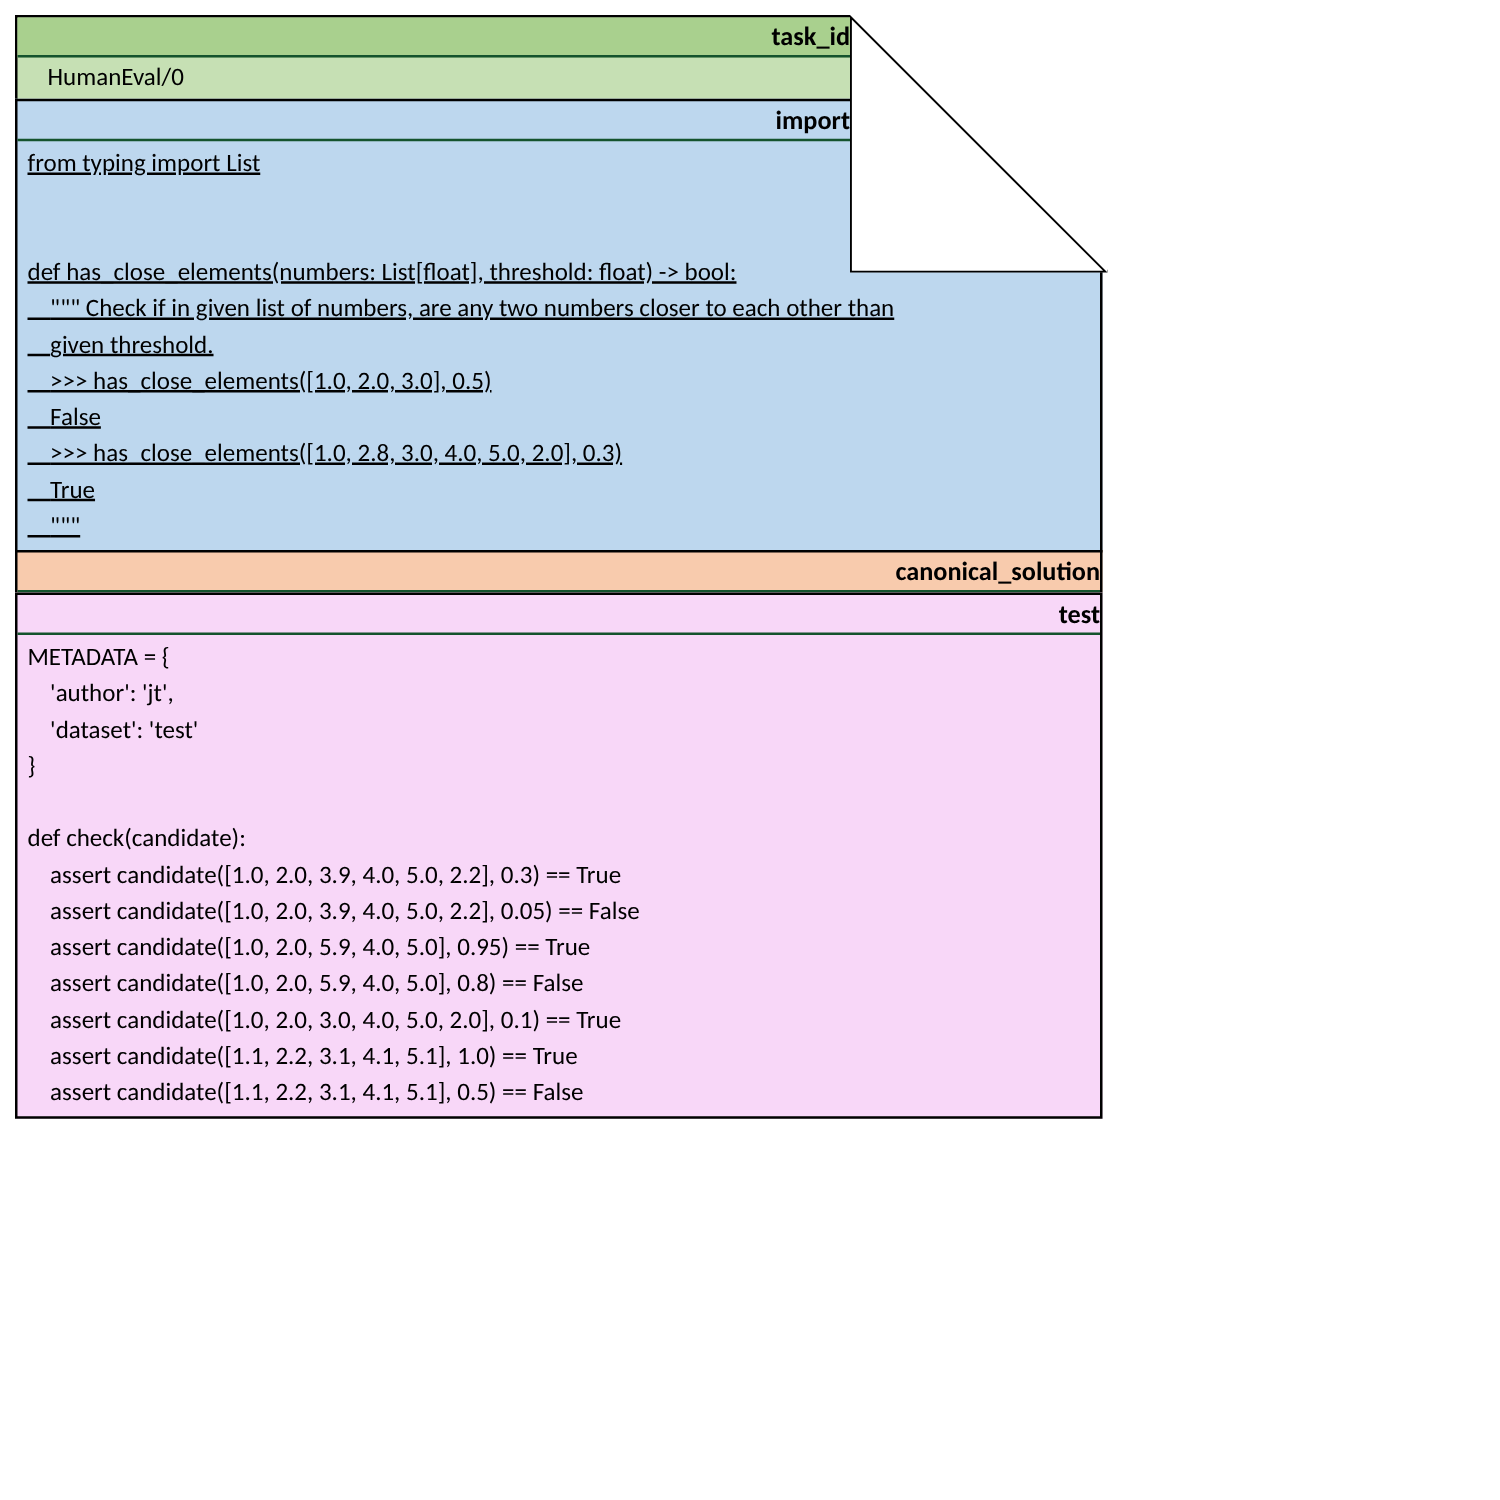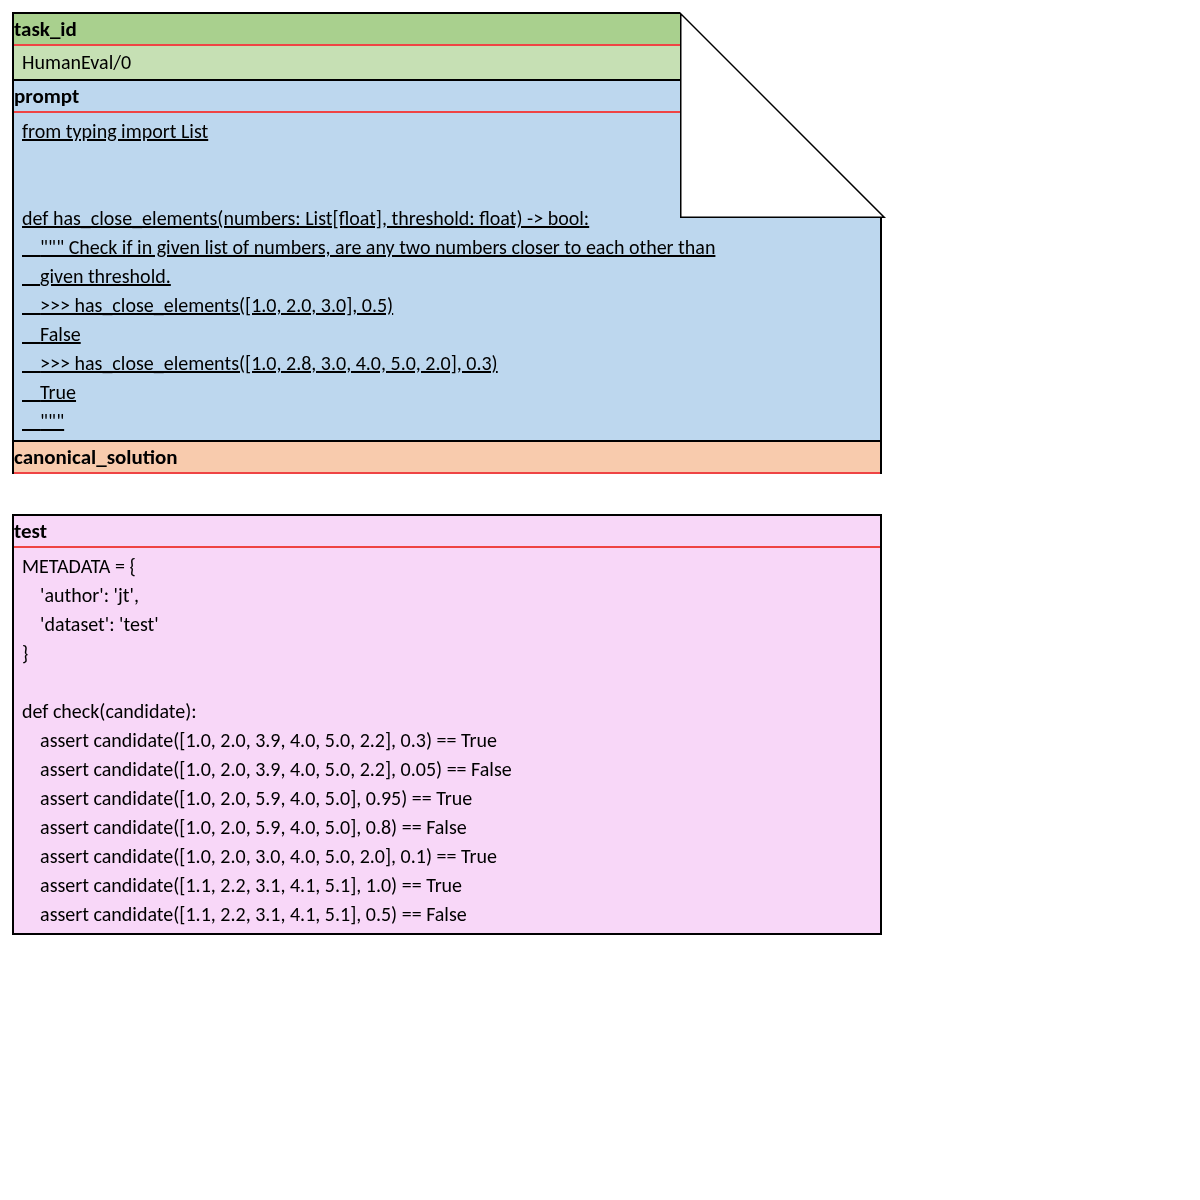--- a/index.html
+++ b/index.html
@@ -18,42 +18,41 @@
     top: 12px;
     left: 12px;
     width: 870px;
   }
   .section {
     border: 2px solid #000;
     border-bottom: none;
   }
   .section:last-child {
     border-bottom: 2px solid #000;
-    margin-top: 40px;
   }
   .header {
-    text-align: left;
+    text-align: right;
     font-weight: bold;
     padding: 2px 0;
-    border-bottom: 2px solid #ef4444;
+    border-bottom: 2px solid #14532d;
     font-size: 21px;
   }
   .content {
     padding: 4px 8px;
     white-space: pre-wrap;
     font-size: 20px;
     line-height: 1.45;
   }
   .task-id-sec    { background: #c6e0b4; } 
   .prompt-sec     { background: #bdd7ee; } 
   .canonical-sec  { background: #f8cbad; } 
   .test-sec       { background: #f8d7f8; } 
 
   .task-id-sec .header { background:#a9d08e; }
-  .task-id-content { padding: 2px 8px; }
+  .task-id-content { padding: 2px 24px; }
 
   
   .narrow {
     width: 670px;
   }
   .prompt-sec .header { width: 668px; border-right: 2px solid #000; }
   .prompt-sec .content { border-top: none; text-decoration: underline; }
 
   
   .fold {
@@ -70,21 +69,21 @@
 <body>
 
 <div class="page">
 
   <div class="section task-id-sec narrow">
     <div class="header">task_id</div>
     <div class="content task-id-content">HumanEval/0</div>
   </div>
 
   <div class="section prompt-sec">
-    <div class="header">prompt</div>
+    <div class="header">import</div>
     <div class="content">from typing import List
 
 
 def has_close_elements(numbers: List[float], threshold: float) -&gt; bool:
     """ Check if in given list of numbers, are any two numbers closer to each other than
     given threshold.
     &gt;&gt;&gt; has_close_elements([1.0, 2.0, 3.0], 0.5)
     False
     &gt;&gt;&gt; has_close_elements([1.0, 2.8, 3.0, 4.0, 5.0, 2.0], 0.3)
     True

